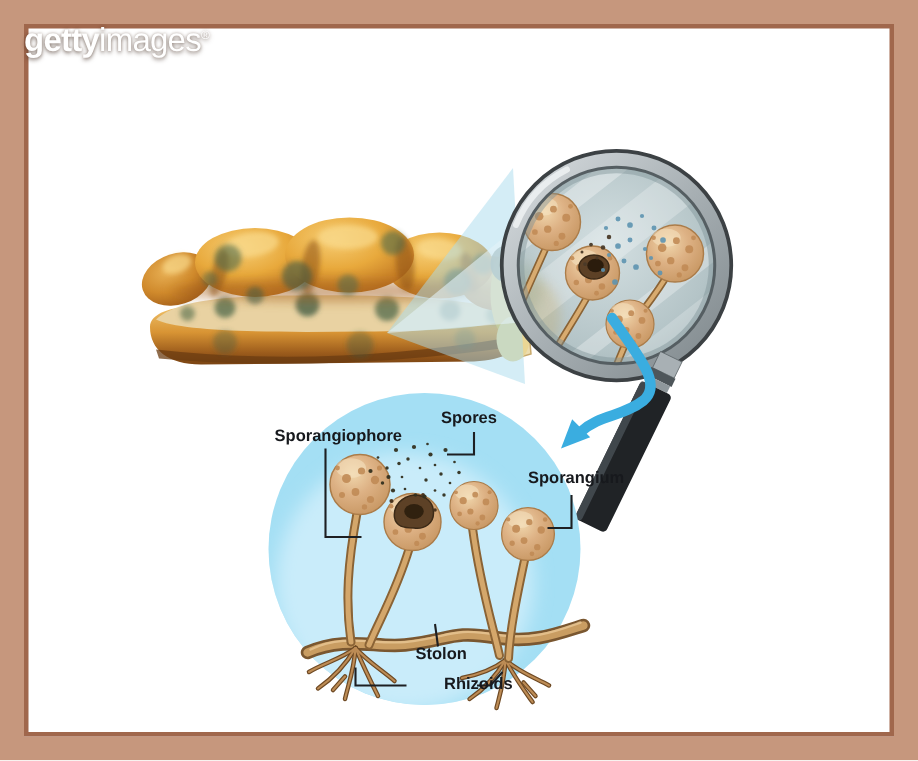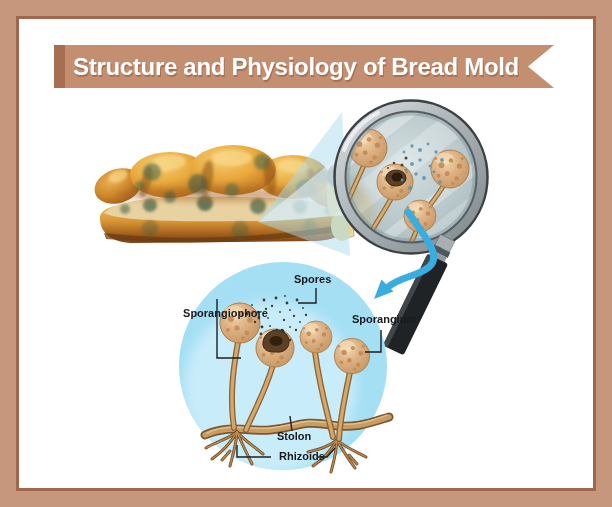--- a/index.html
+++ b/index.html
@@ -321,26 +321,26 @@
         <path d="M318,457 L327,457 L335,448"></path>
       </g>
     </g>
 
     <g>
       <path d="M408,212 C426,238 442,256 429,267 C415,278 400,276 387,288" fill="none" style="stroke:var(--arrow-blue,#3aade0)" stroke-width="7" stroke-linecap="round"></path>
       <polygon points="0,0 19,-8.5 19,8.5" transform="translate(374,299) rotate(-45)" style="fill:var(--arrow-blue,#3aade0)"></polygon>
     </g>
   </svg>
 
-  <div class="lbl" style="right:344px;top:285px;margin-top:22px;">Sporangiophore</div>
+  <div class="lbl" style="right:344px;top:285px;">Sporangiophore</div>
   <div class="lbl" style="left:294px;top:273px;">Spores</div>
   <div class="lbl" style="left:352px;top:313px;">Sporangium</div>
   <div class="lbl" style="left:277px;top:402px;margin-top:28px;">Stolon</div>
-  <div class="lbl" style="left:263px;top:450px;padding-left:16px;">Rhizoids</div>
-
-  <div class="ribbon">
-    <div class="title">Structure and Physiology of Bread Mold</div>
-  </div>
+  <div class="lbl" style="left:280px;top:450px;padding-left:16px;">Rhizoids</div>
+
 
   <div class="frame-outer"></div>
   <div class="frame-inner"></div>
 
+  <div class="watermark">
+    <span class="b">getty</span><span class="l">images</span><sup>®</sup>
+  </div>
 </div>
 
 </body></html>

